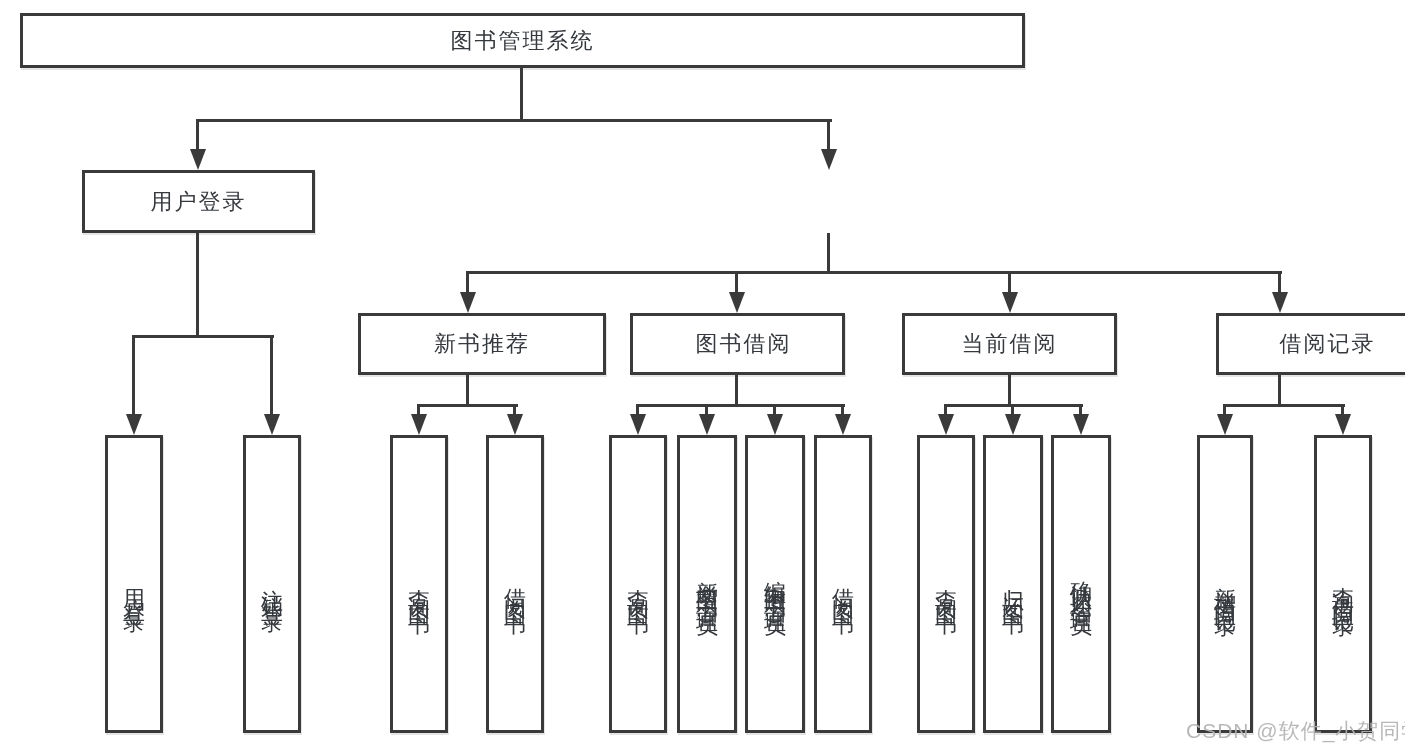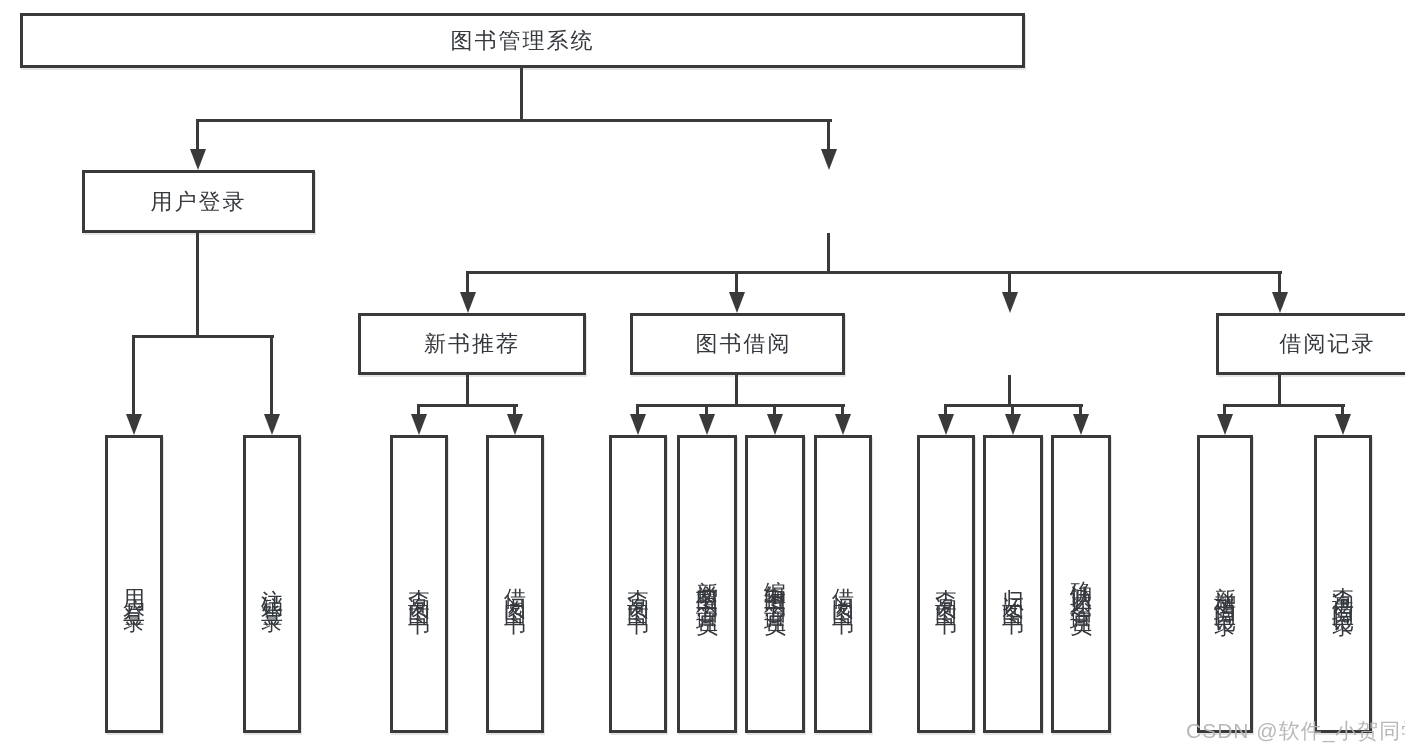--- a/index.html
+++ b/index.html
@@ -60,22 +60,23 @@
   <div class="ln" style="left:466px;top:271px;width:816px;height:3px;"></div>
   <div class="ln" style="left:466px;top:271px;width:3px;height:22px;"></div>
   <div class="arrow" style="left:460px;top:292px;"></div>
   <div class="ln" style="left:735px;top:271px;width:3px;height:22px;"></div>
   <div class="arrow" style="left:729px;top:292px;"></div>
   <div class="ln" style="left:1008px;top:271px;width:3px;height:22px;"></div>
   <div class="arrow" style="left:1002px;top:292px;"></div>
   <div class="ln" style="left:1278px;top:271px;width:3px;height:22px;"></div>
   <div class="arrow" style="left:1272px;top:292px;"></div>
 
-  <div class="box" style="left:358px;top:313px;width:228px;height:62px;">新书推荐</div>
+  <div class="box" style="left:358px;top:313px;width:248px;height:62px;">新书推荐</div>
   <div class="box" style="left:630px;top:313px;width:215px;height:62px;padding-left:12px;">图书借阅</div>
+  <div class="box" style="left:902px;top:313px;width:215px;height:62px;">当前借阅</div>
   <div class="box" style="left:1216px;top:313px;width:215px;height:62px;padding-left:8px;">借阅记录</div>
 
   <div class="ln" style="left:466px;top:375px;width:3px;height:32px;"></div>
   <div class="ln" style="left:417px;top:404px;width:101px;height:3px;"></div>
   <div class="ln" style="left:417px;top:404px;width:3px;height:12px;"></div>
   <div class="arrow" style="left:411px;top:414px;"></div>
   <div class="ln" style="left:513px;top:404px;width:3px;height:12px;"></div>
   <div class="arrow" style="left:507px;top:414px;"></div>
 
   <div class="ln" style="left:735px;top:375px;width:3px;height:32px;"></div>

